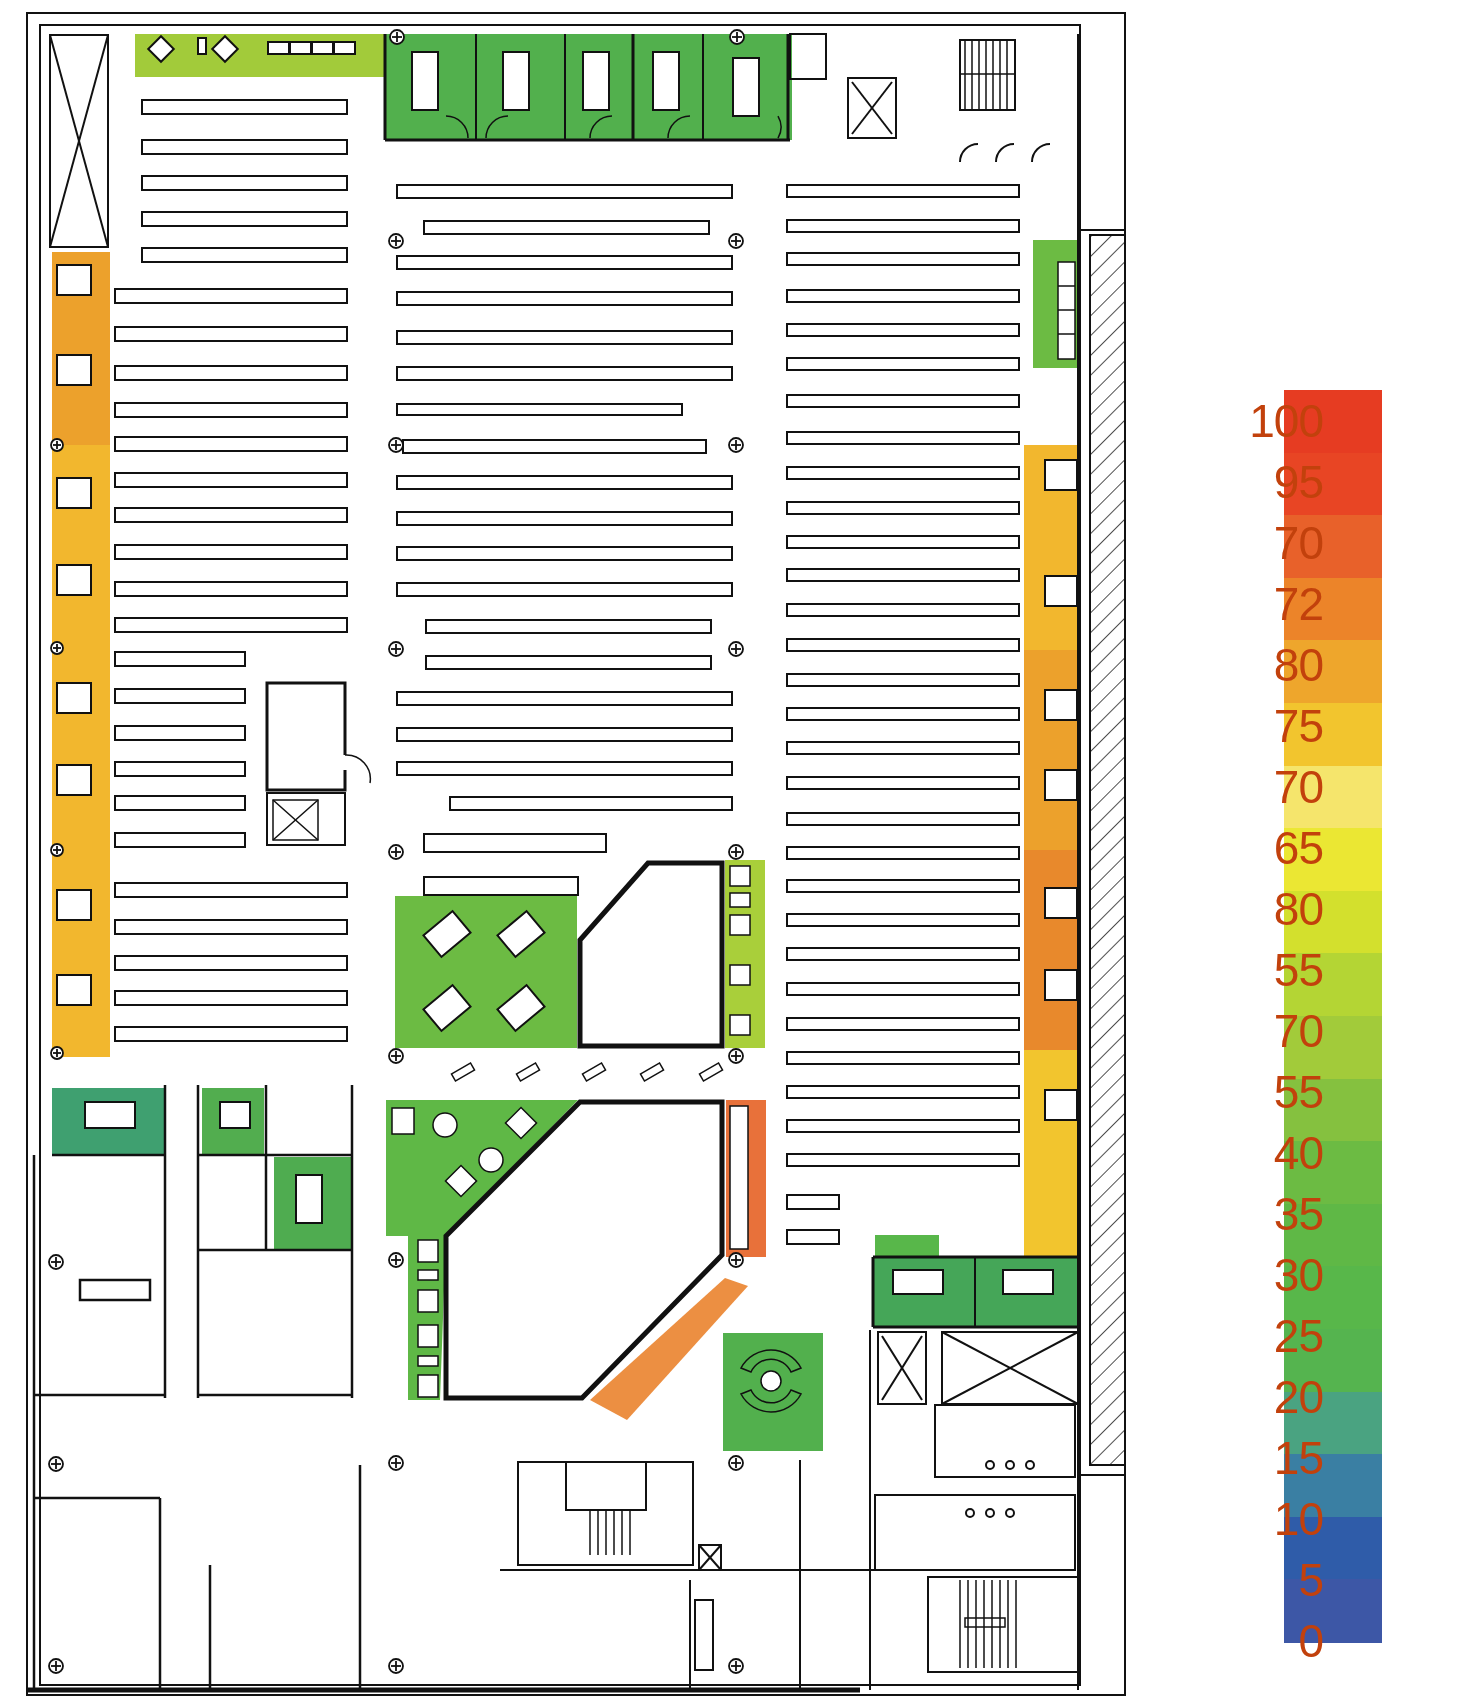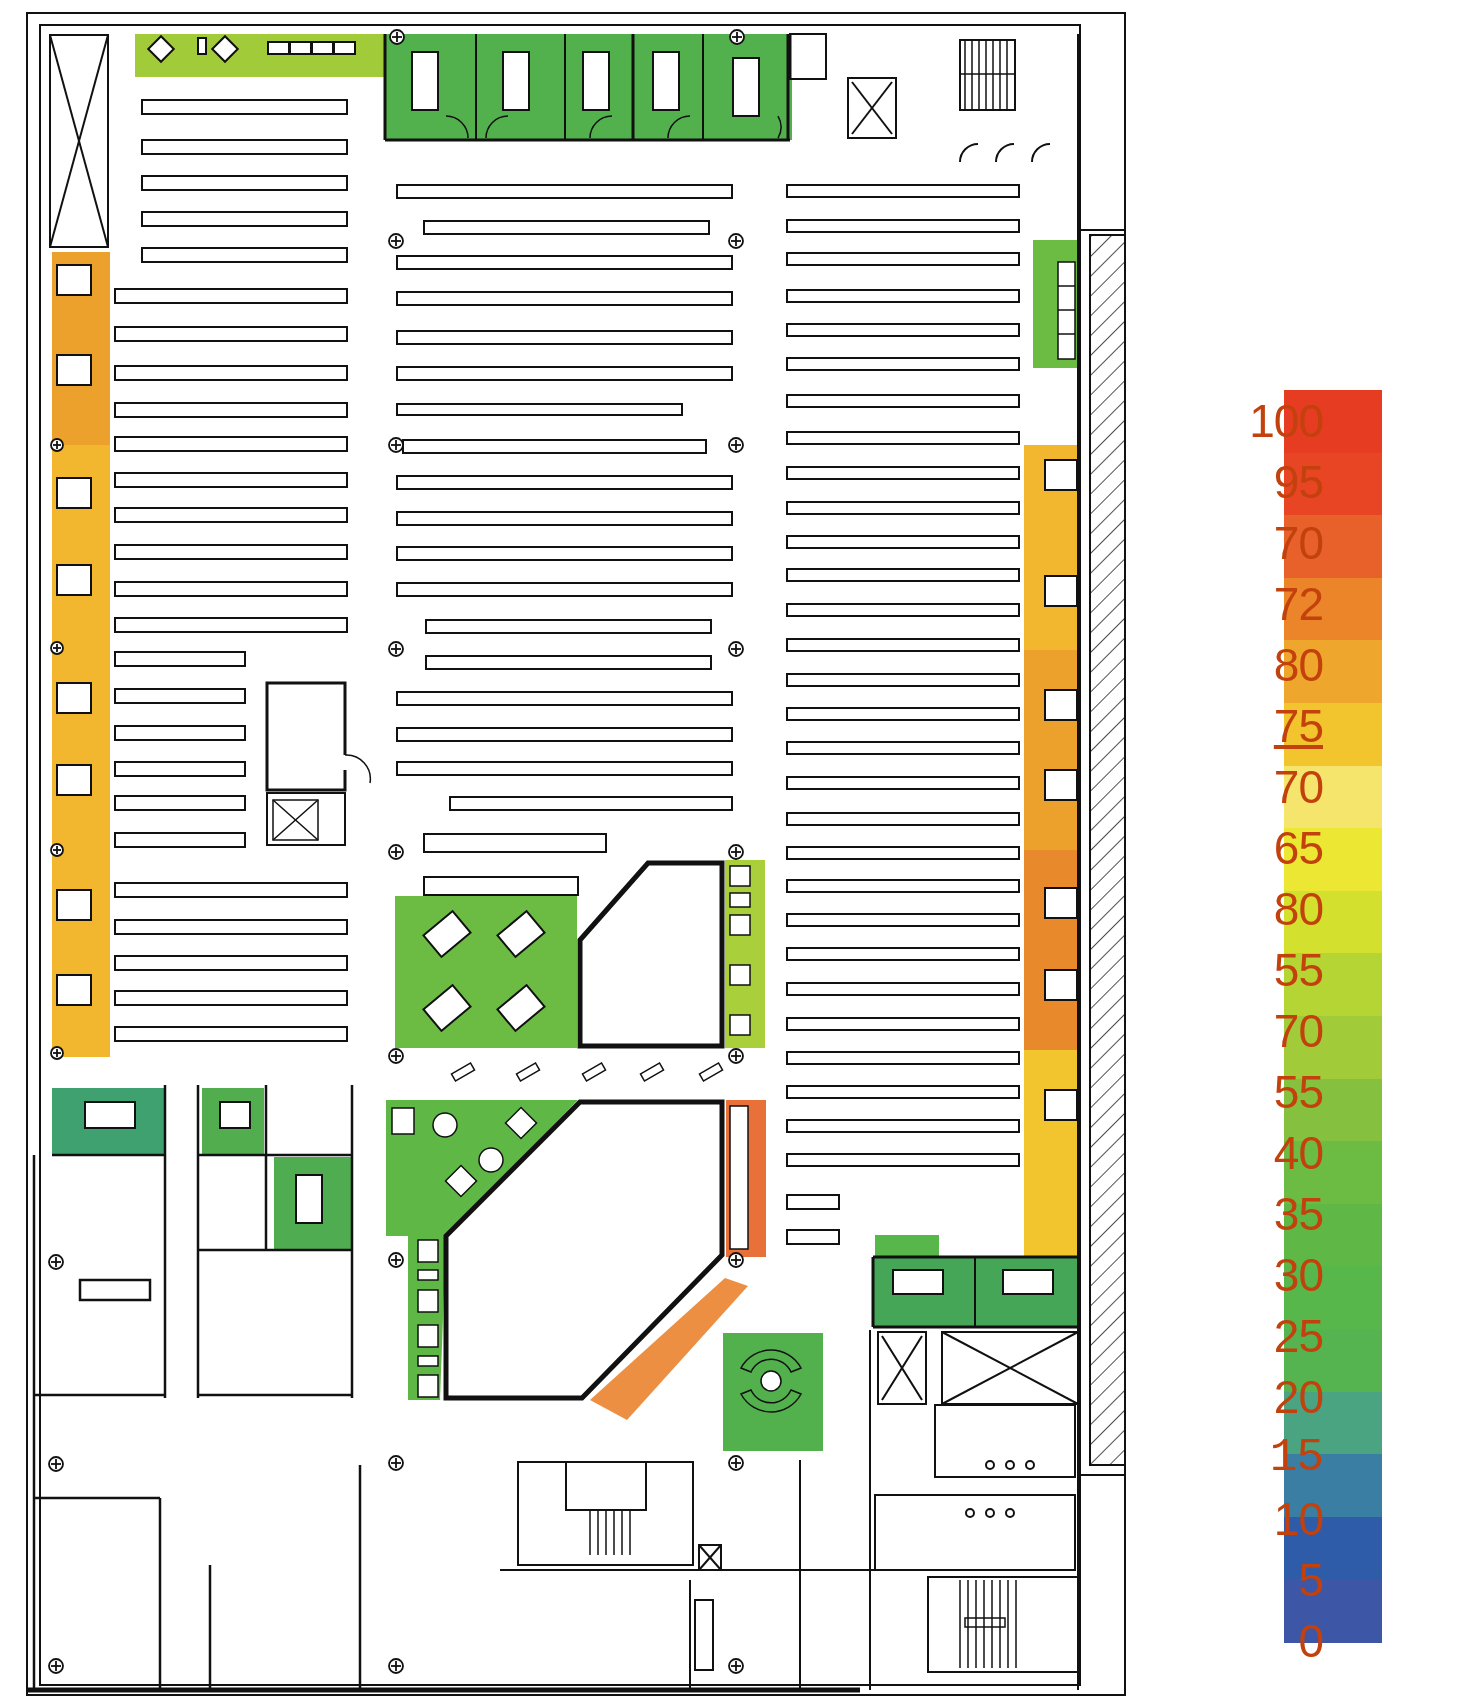--- a/index.html
+++ b/index.html
@@ -513,29 +513,29 @@
     <div class="legend-band" style="top: 909px; height: 63.6px; background: rgb(85, 180, 79);"></div>
     <div class="legend-band" style="top: 971.6px; height: 63.6px; background: rgb(74, 163, 129);"></div>
     <div class="legend-band" style="top: 1034.2px; height: 63.6px; background: rgb(58, 127, 163);"></div>
     <div class="legend-band" style="top: 1096.8px; height: 63.6px; background: rgb(47, 92, 169);"></div>
     <div class="legend-band" style="top: 1159.4px; height: 63.6px; background: rgb(61, 87, 166);"></div>
     <div class="legend-label" style="top: -22px;">100</div>
     <div class="legend-label" style="top: 39px;">95</div>
     <div class="legend-label" style="top: 100px;">70</div>
     <div class="legend-label" style="top: 161px;">72</div>
     <div class="legend-label" style="top: 222px;">80</div>
-    <div class="legend-label" style="top: 283px; text-decoration: underline;">75</div>
+    <div class="legend-label" style="top: 283px;">75</div>
     <div class="legend-label" style="top: 344px;">70</div>
     <div class="legend-label" style="top: 405px; text-align: right;">65</div>
     <div class="legend-label" style="top: 466px;">80</div>
     <div class="legend-label" style="top: 527px;">55</div>
     <div class="legend-label" style="top: 588px;">70</div>
     <div class="legend-label" style="top: 649px;">55</div>
     <div class="legend-label" style="top: 710px;">40</div>
     <div class="legend-label" style="top: 771px;">35</div>
     <div class="legend-label" style="top: 832px;">30</div>
     <div class="legend-label" style="top: 893px;">25</div>
     <div class="legend-label" style="top: 954px;">20</div>
-    <div class="legend-label" style="top: 1015px; font-family: Liberation Mono, monospace;">15</div>
+    <div class="legend-label" style="top: 1015px;">15</div>
     <div class="legend-label" style="top: 1076px;">10</div>
     <div class="legend-label" style="top: 1137px;">5</div>
     <div class="legend-label" style="top: 1198px;">0</div>
   </div>
 
 </body></html>

